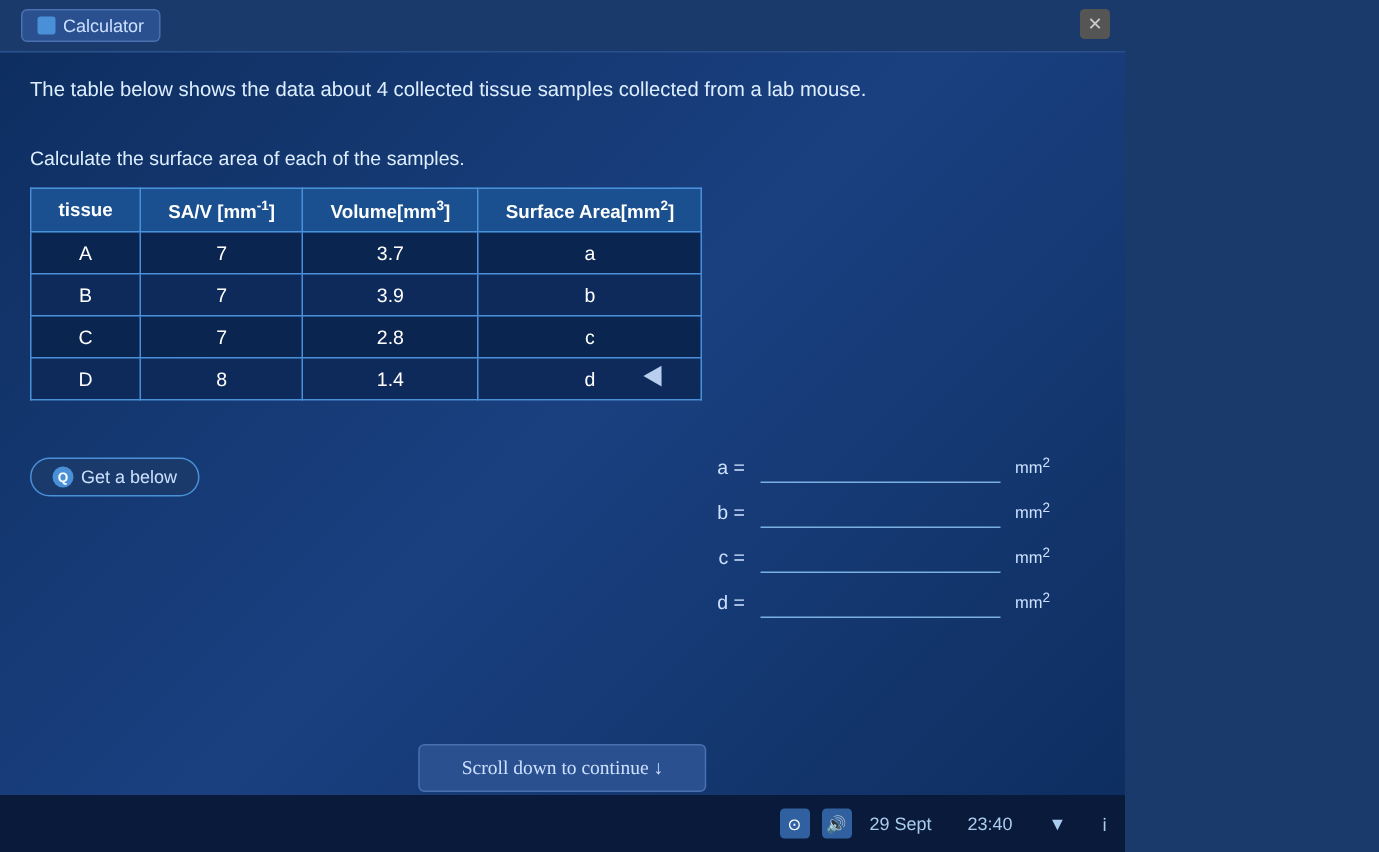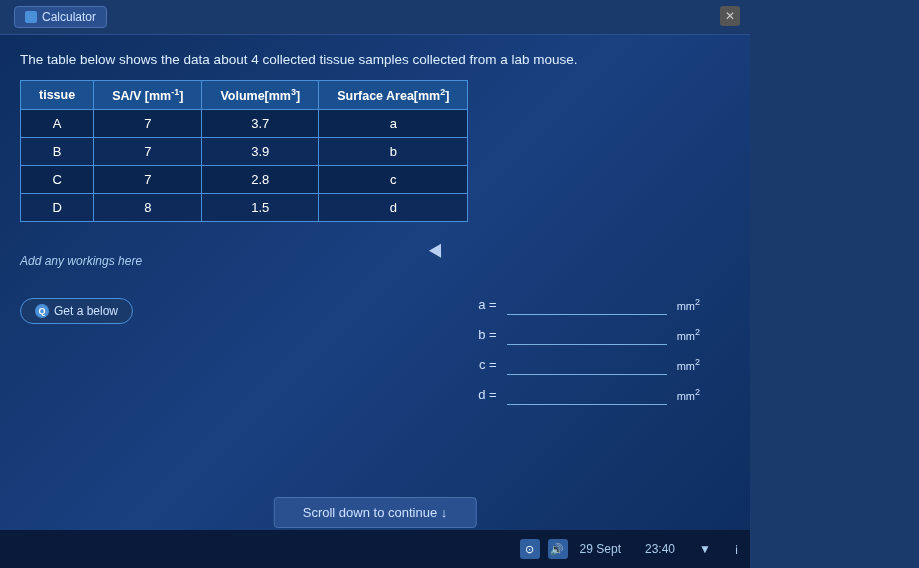--- a/index.html
+++ b/index.html
@@ -70,21 +70,21 @@
     }
 
     
     .main-content {
       padding: 16px 20px 10px 20px;
     }
 
     .intro-text {
       font-size: 13.5px;
       color: #ddeeff;
-      margin-bottom: 10px;
+      margin-bottom: 28px;
       line-height: 1.4;
     }
 
     .calc-instruction {
       font-size: 13px;
       color: #ddeeff;
       margin-bottom: 12px;
     }
 
     
@@ -206,20 +206,21 @@
     }
 
     .scroll-btn {
       background: #2a5090;
       border: 1px solid #4a70b0;
       border-radius: 4px;
       padding: 7px 28px;
       color: #cce0ff;
       font-size: 13px;
       cursor: pointer;
+      font-family: Liberation Serif, serif;
     }
 
     
     .taskbar {
       position: absolute;
       bottom: 0;
       left: 0;
       right: 0;
       height: 38px;
       background: #0a1a3a;
@@ -285,20 +286,21 @@
     <div class="calculator-tab">
       <span class="tab-icon"></span>
       <span>Calculator</span>
     </div>
     <div class="close-btn">✕</div>
   </div>
 
   <div class="main-content">
 
     <p class="intro-text">The table below shows the data about 4 collected tissue samples collected from a lab mouse.</p>
+    <p class="calc-instruction">Calculate the surface area of each of the samples.</p>
 
     <table class="data-table">
       <thead>
         <tr>
           <th>tissue</th>
           <th>SA/V [mm<sup>-1</sup>]</th>
           <th>Volume[mm<sup>3</sup>]</th>
           <th>Surface Area[mm<sup>2</sup>]</th>
         </tr>
       </thead>
@@ -317,29 +319,26 @@
           </tr>
           <tr>
             <td>C</td>
             <td>7</td>
             <td>2.8</td>
             <td>c</td>
           </tr>
           <tr>
             <td>D</td>
             <td>8</td>
-            <td>1.5</td>
+            <td>1.4</td>
             <td>d</td>
           </tr>
         </tbody>
     </table>
 
-    <div class="workings-area">
-      <span>Add any workings here</span>
-    </div>
 
     <div style="display:flex; justify-content:space-between; align-items:flex-start; margin-top:10px;">
 
       <div class="hint-area">
         <button class="hint-btn">
           <span class="hint-icon">Q</span>
           <span>Get a below</span>
         </button>
       </div>
 

